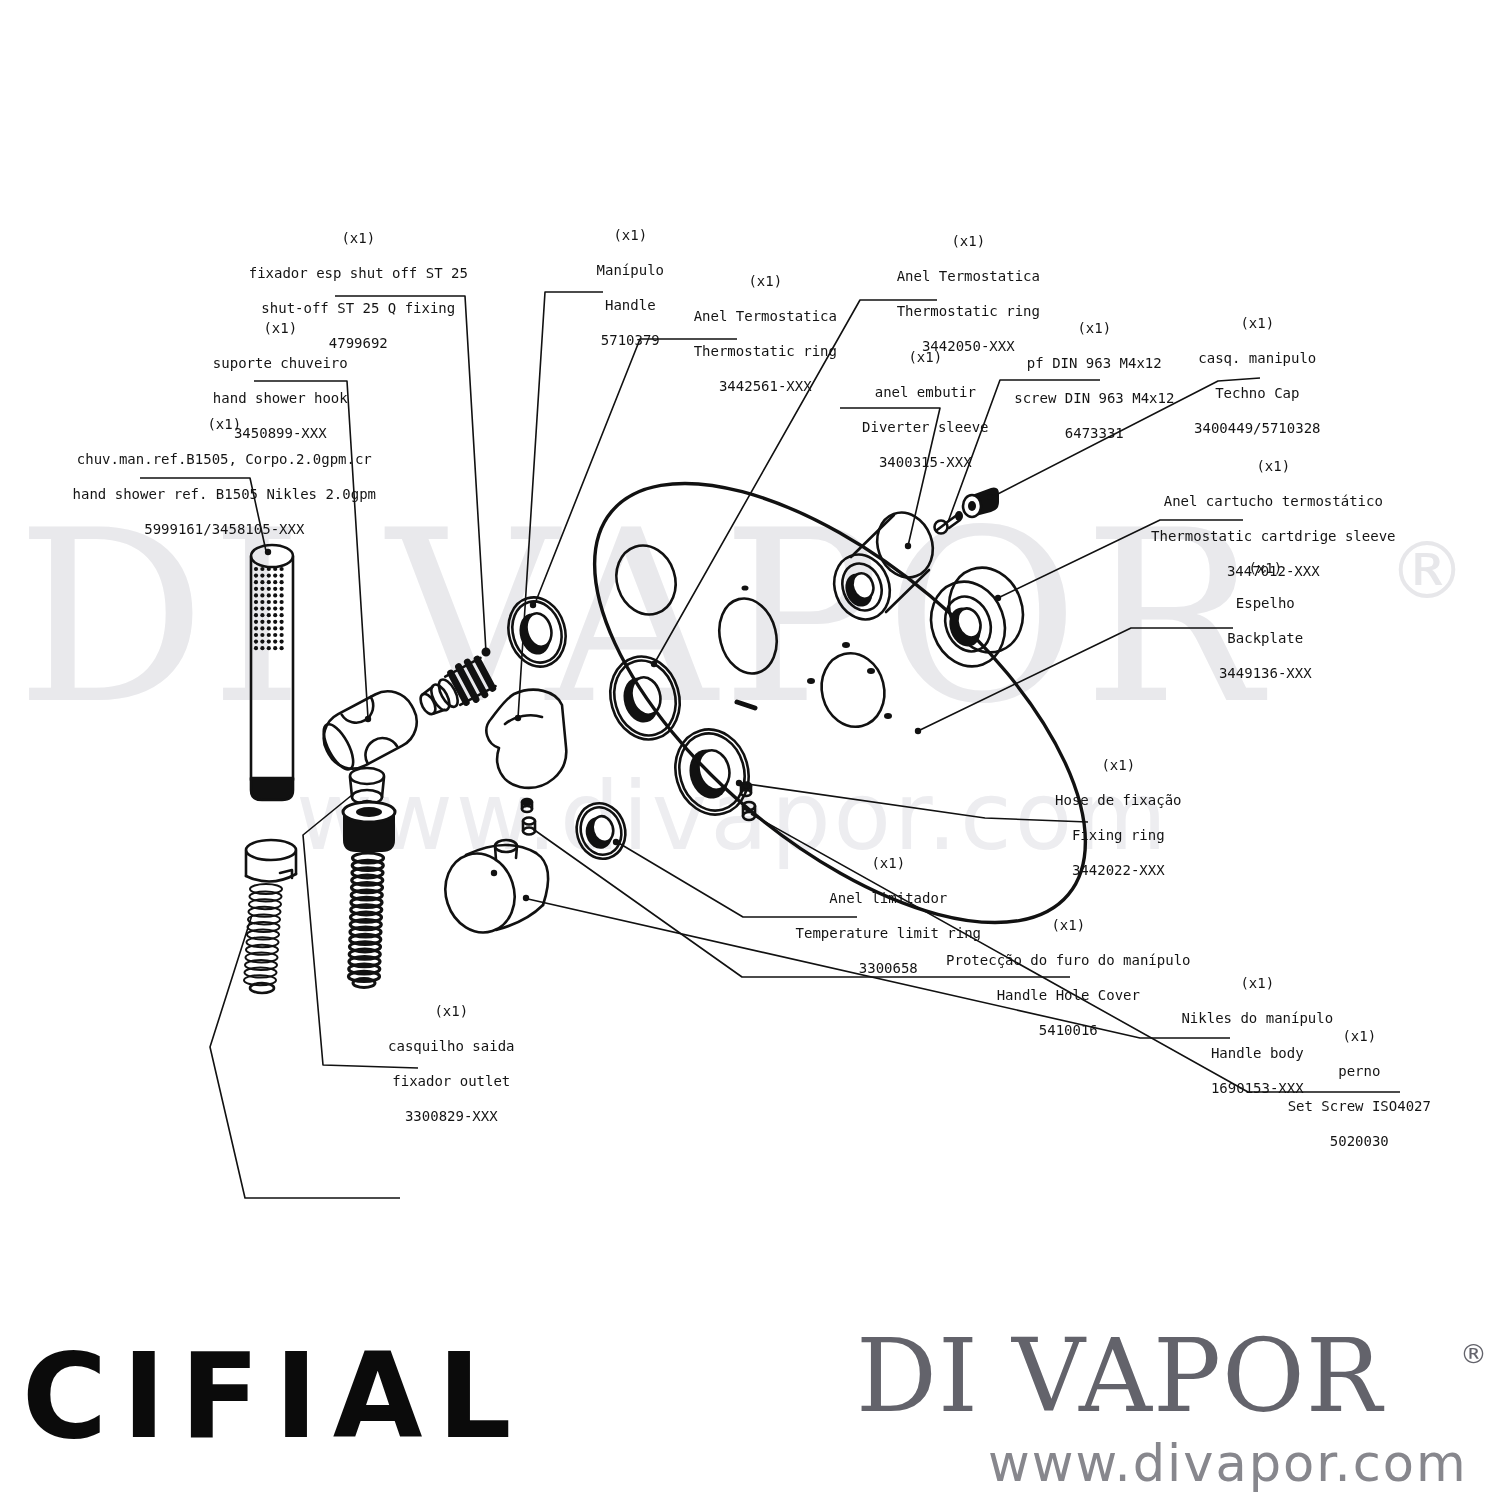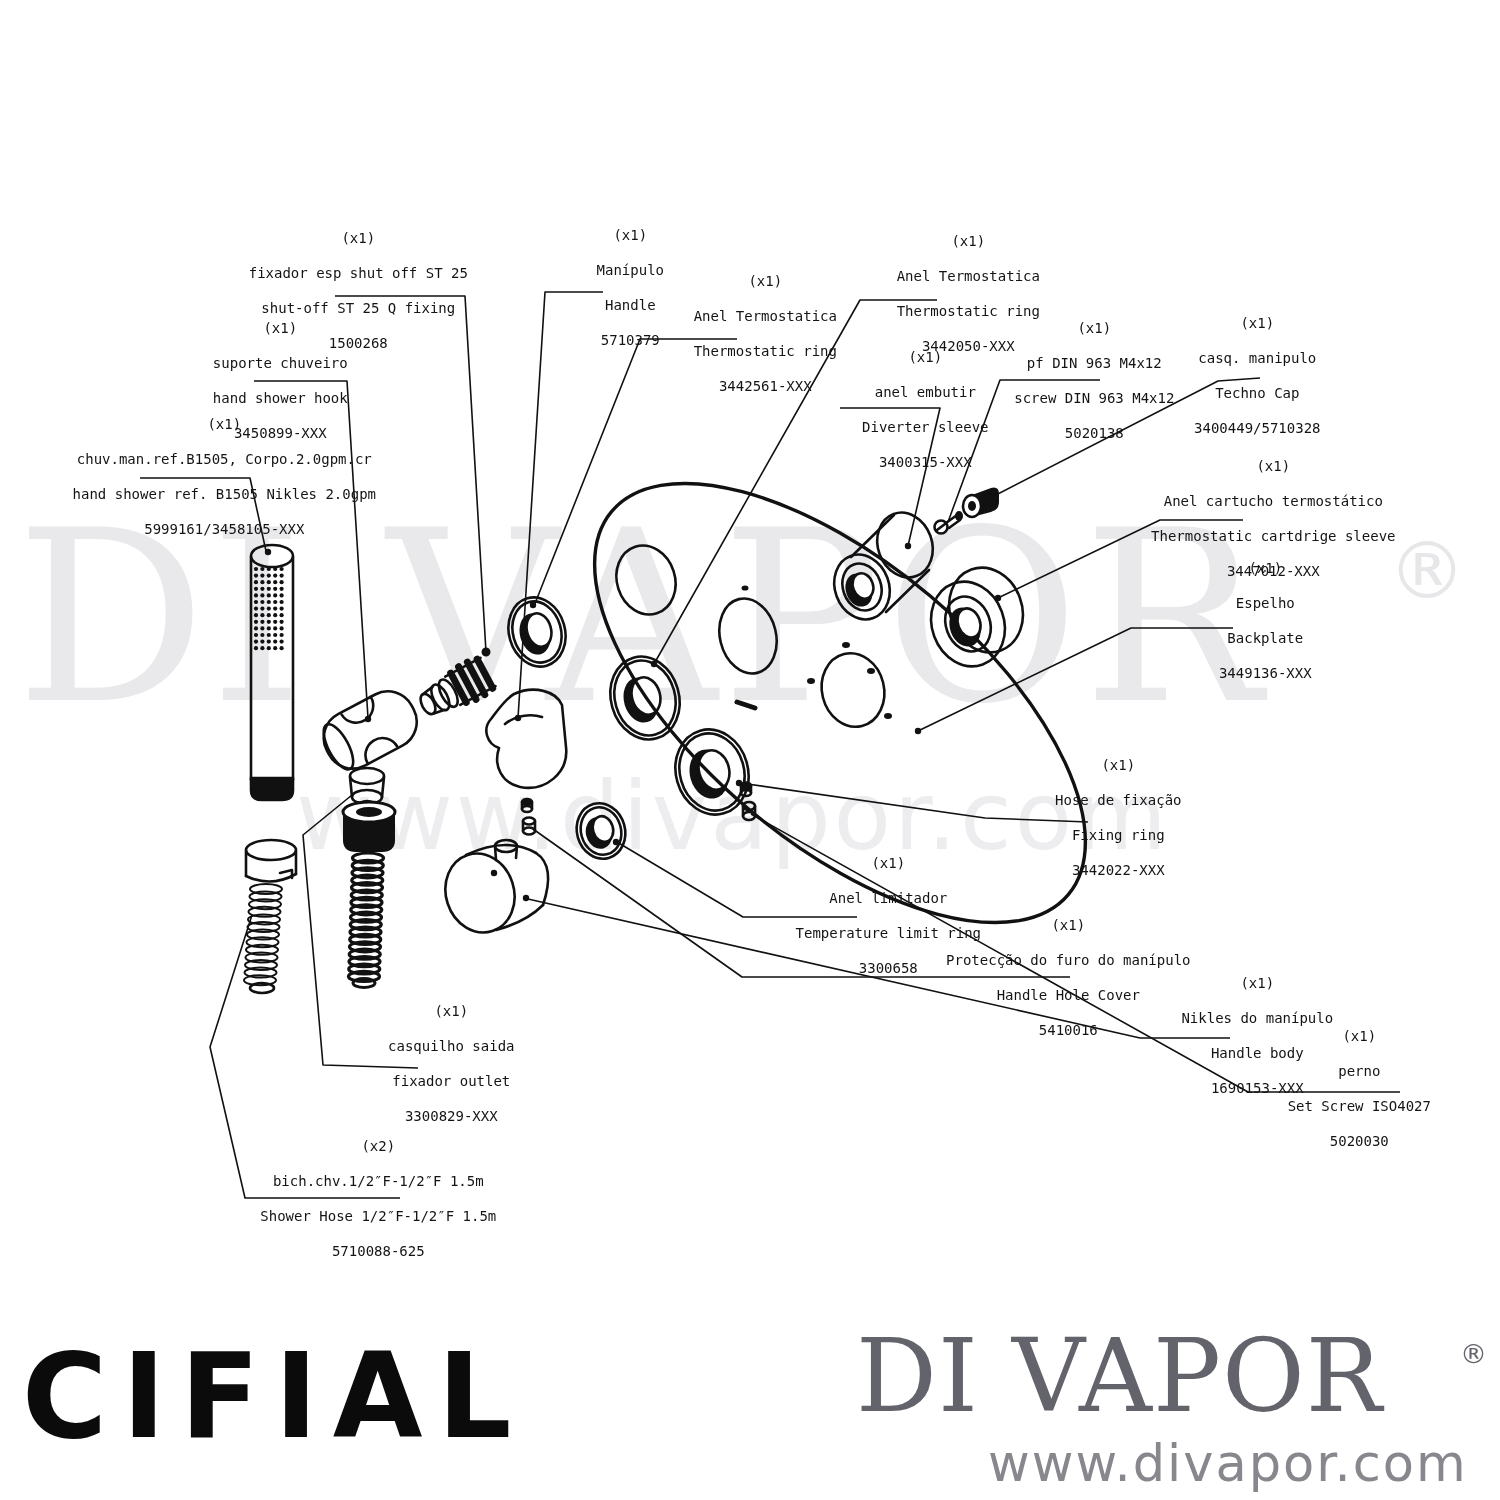--- a/index.html
+++ b/index.html
@@ -331,21 +331,21 @@
       <polyline points="418,1068 323,1065 303,835 352,795"></polyline>
       <polyline points="400,1198 245,1198 210,1047 252,915"></polyline>
     </g>
   </svg>
 
   <div id="labels">
       <div class="part-label" style="left: 330px; top: 212px;">
       <span>(x1)</span><br>
       <span>fixador esp shut off ST 25</span><br>
       <span>shut-off ST 25 Q fixing</span><br>
-      <span>1500268</span>
+      <span>4799692</span>
     </div>
       <div class="part-label" style="left: 602px; top: 209px;">
       <span>(x1)</span><br>
       <span>Manípulo</span><br>
       <span>Handle</span><br>
       <span>5710379</span>
     </div>
       <div class="part-label" style="left: 252px; top: 302px;">
       <span>(x1)</span><br>
       <span>suporte chuveiro</span><br>
@@ -373,21 +373,21 @@
       <div class="part-label" style="left: 897px; top: 331px;">
       <span>(x1)</span><br>
       <span>anel embutir</span><br>
       <span>Diverter sleeve</span><br>
       <span>3400315-XXX</span>
     </div>
       <div class="part-label" style="left: 1066px; top: 302px;">
       <span>(x1)</span><br>
       <span>pf DIN 963 M4x12</span><br>
       <span>screw DIN 963 M4x12</span><br>
-      <span>5020138</span>
+      <span>6473331</span>
     </div>
       <div class="part-label" style="left: 1229px; top: 297px;">
       <span>(x1)</span><br>
       <span>casq. manipulo</span><br>
       <span>Techno Cap</span><br>
       <span>3400449/5710328</span>
     </div>
       <div class="part-label" style="left: 1245px; top: 440px;">
       <span>(x1)</span><br>
       <span>Anel cartucho termostático</span><br>
@@ -428,26 +428,20 @@
       <span>(x1)</span><br>
       <span>perno</span><br>
       <span>Set Screw ISO4027</span><br>
       <span>5020030</span>
     </div>
       <div class="part-label" style="left: 423px; top: 985px;">
       <span>(x1)</span><br>
       <span>casquilho saida</span><br>
       <span>fixador outlet</span><br>
       <span>3300829-XXX</span>
-    </div>
-      <div class="part-label" style="left: 350px; top: 1120px;">
-      <span>(x2)</span><br>
-      <span>bich.chv.1/2″F-1/2″F 1.5m</span><br>
-      <span>Shower Hose 1/2″F-1/2″F 1.5m</span><br>
-      <span>5710088-625</span>
     </div>
     </div>
 
   <div class="cifial">CIFIAL</div>
   <div class="dv-brand">DI VAPOR</div>
   <div class="dv-reg">®</div>
   <div class="dv-url">www.divapor.com</div>
 </div>
 
 </body></html>

